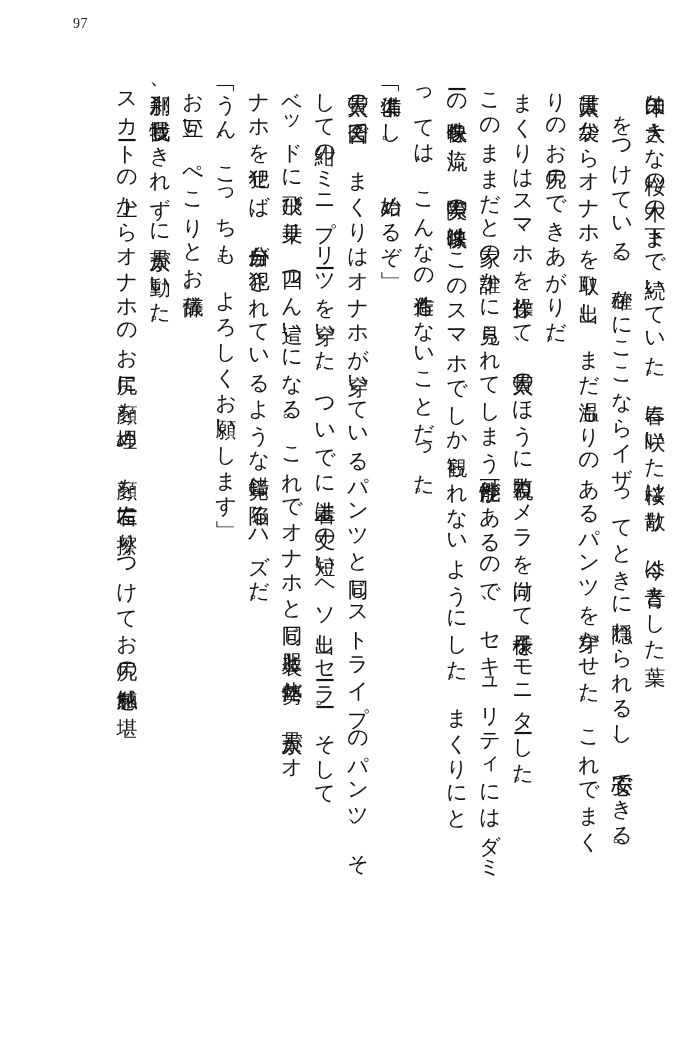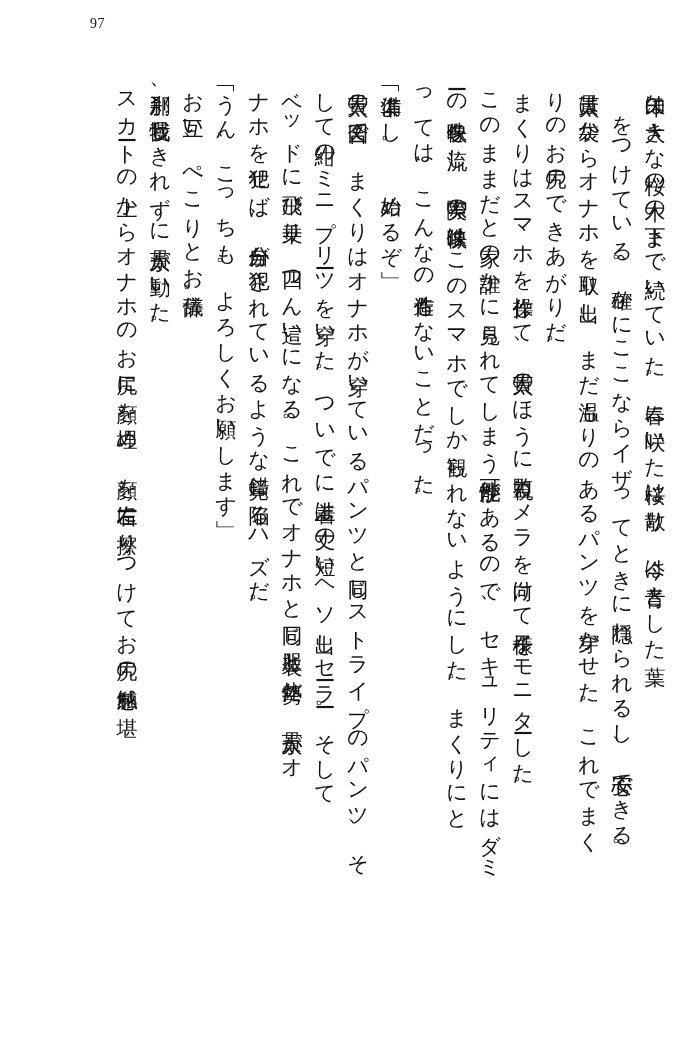--- a/index.html
+++ b/index.html
@@ -17,21 +17,21 @@
   .page {
     position: relative;
     width: 693px;
     height: 1050px;
     box-sizing: border-box;
     background: #ffffff;
   }
   .page-number {
     position: absolute;
     top: 16px;
-    left: 90px;
+    left: 73px;
     font-size: 14px;
     letter-spacing: 0.5px;
     color: #1a1a1a;
     font-family: "Liberation Serif", "DejaVu Serif", serif;
   }
   .text-body {
     position: absolute;
     top: 78px;
     left: 60px;
     right: 28px;

